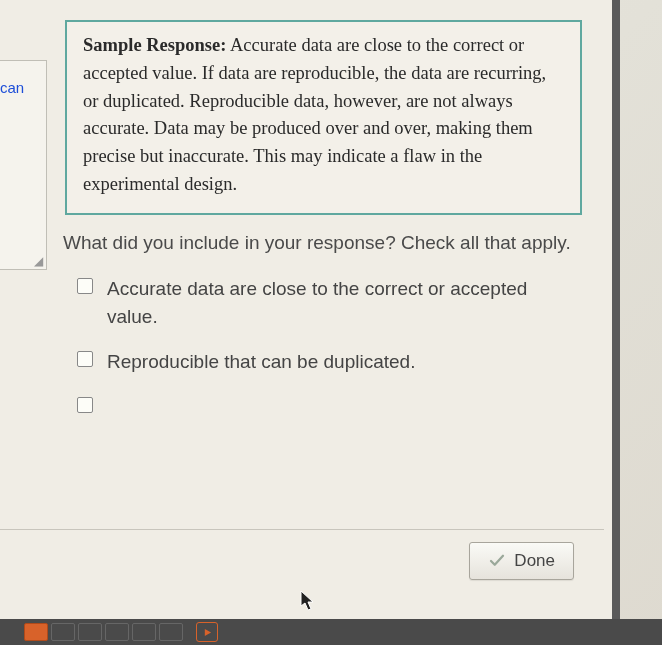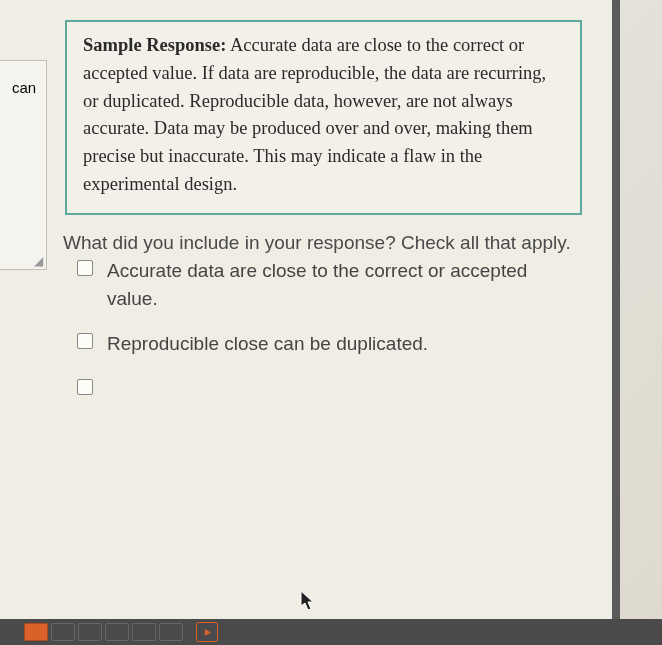--- a/index.html
+++ b/index.html
@@ -26,22 +26,21 @@
       width: 55px;
       height: 210px;
       background: #f5f3ed;
       border: 1px solid #c0beb6;
       border-left: none;
       padding: 18px 8px;
     }
     .left-label {
       font-family: Arial, sans-serif;
       font-size: 15px;
-      color: #000000;
-      margin-left: 12px;
+      color: #1d4ed8;
     }
     .resize-handle {
       position: absolute;
       right: 2px;
       bottom: 2px;
       width: 10px;
       height: 10px;
       color: #999;
       font-size: 12px;
       line-height: 8px;
@@ -59,20 +58,21 @@
       color: #2a2a2a;
     }
     .sample-label {
       font-weight: bold;
     }
     .question {
       font-family: Arial, Helvetica, sans-serif;
       font-size: 19px;
       color: #4a4a4a;
       line-height: 1.5;
+      margin-bottom: 18px;
       margin-left: -2px;
     }
     .options {
       margin-left: 12px;
     }
     .option {
       display: flex;
       align-items: flex-start;
       margin-bottom: 18px;
       cursor: pointer;
@@ -180,29 +180,39 @@
 
     <div class="question">What did you include in your response? Check all that apply.</div>
 
     <div class="options">
       <label class="option">
         <span class="checkbox"></span>
         <span class="option-text">Accurate data are close to the correct or accepted value.</span>
       </label>
       <label class="option">
         <span class="checkbox"></span>
-        <span class="option-text">Reproducible close can be duplicated.</span>
+        <span class="option-text">Reproducible that can be duplicated.</span>
       </label>
       <label class="option">
         <span class="checkbox"></span>
       </label>
     </div>
 
   </div>
 
+  <div class="footer">
+    <button class="done-btn">
+      <span class="check-icon">
+        <svg viewBox="0 0 24 24" width="18" height="18">
+          <path d="M4 12 L9 17 L20 5" stroke="#9aa89a" stroke-width="3" fill="none" stroke-linecap="round" stroke-linejoin="round"></path>
+        </svg>
+      </span>
+      <span>Done</span>
+    </button>
+  </div>
 
 </div>
 
 <div class="cursor">
   <svg viewBox="0 0 16 22" width="16" height="22">
     <path d="M1 1 L1 16 L5 13 L8 20 L11 19 L8 12 L13 12 Z" fill="#222" stroke="#fff" stroke-width="1"></path>
   </svg>
 </div>
 
 <div class="bottom-bar">

